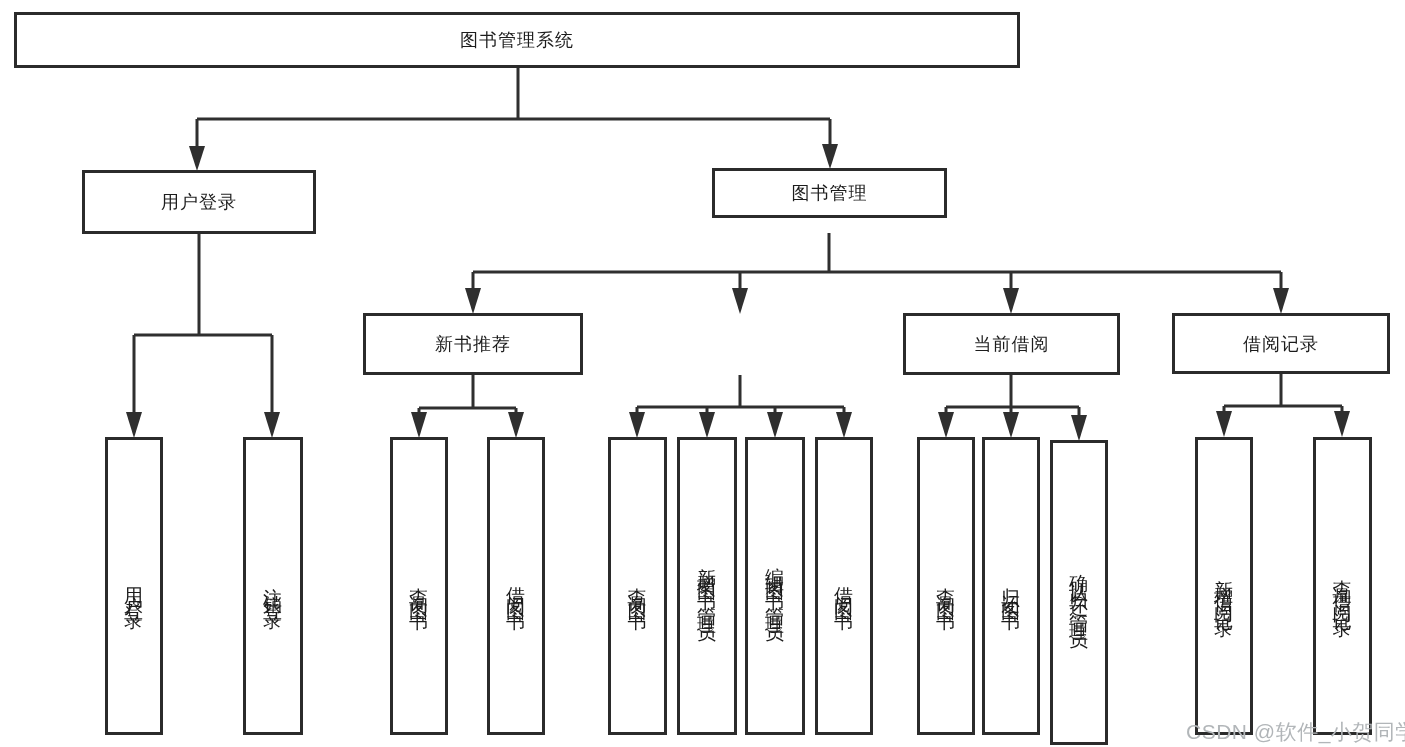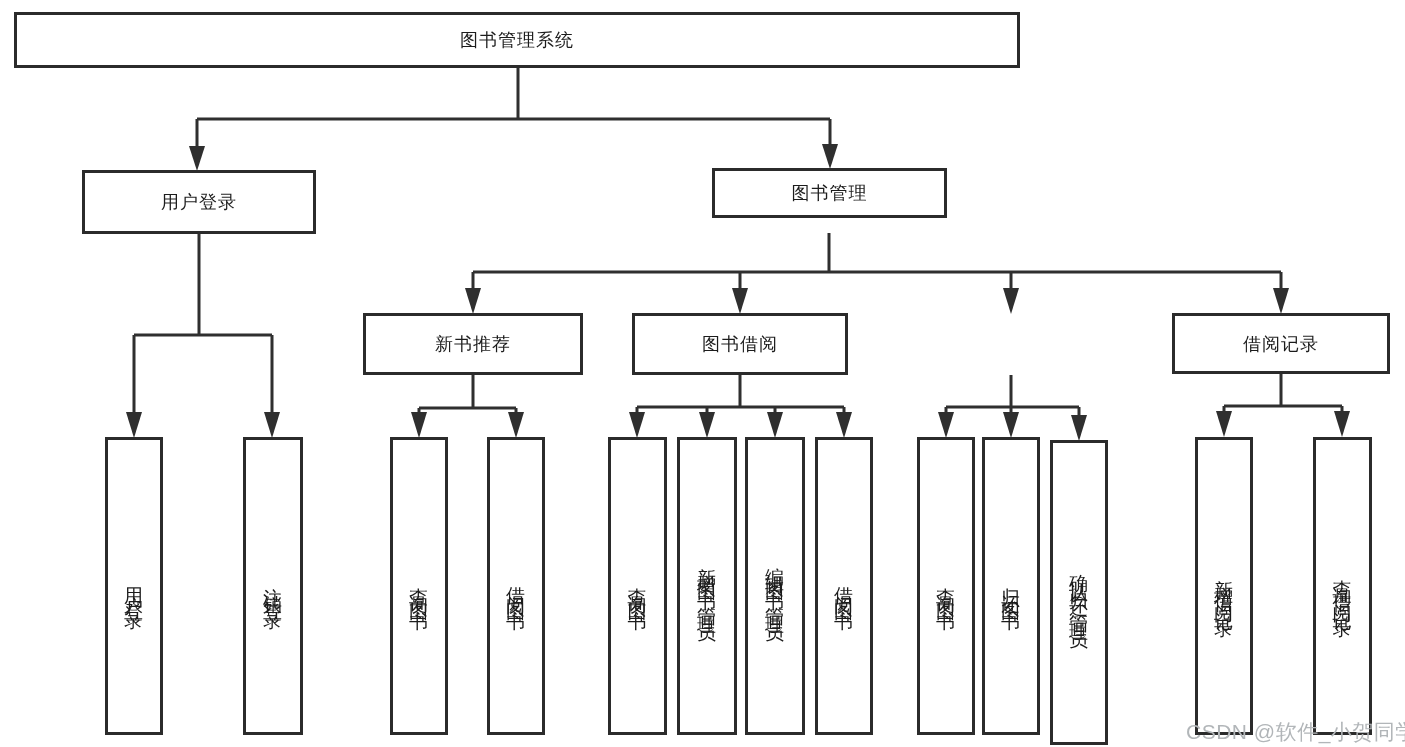--- a/index.html
+++ b/index.html
@@ -125,21 +125,21 @@
       <polygon points="1334,411 1350,411 1342,437"></polygon>
     </g>
   </svg>
 
   <div class="node hlabel" style="left:14px; top:12px; width:1006px; height:56px">图书管理系统</div>
 
   <div class="node hlabel" style="left:82px; top:170px; width:234px; height:64px">用户登录</div>
   <div class="node hlabel" style="left:712px; top:168px; width:235px; height:50px">图书管理</div>
 
   <div class="node hlabel" style="left:363px; top:313px; width:220px; height:62px">新书推荐</div>
-  <div class="node hlabel" style="left:632px; top:313px; width:216px; height:62px">图书借阅</div>
+  <div class="node hlabel" style="left:903px; top:313px; width:217px; height:62px">当前借阅</div>
   <div class="node hlabel" style="left:1172px; top:313px; width:218px; height:61px">借阅记录</div>
 
   <div class="node leaf" style="left:105px; top:437px; width:58px; height:298px">用户登录</div>
   <div class="node leaf" style="left:243px; top:437px; width:60px; height:298px">注销登录</div>
 
   <div class="node leaf" style="left:390px; top:437px; width:58px; height:298px">查询图书</div>
   <div class="node leaf" style="left:487px; top:437px; width:58px; height:298px">借阅图书</div>
 
   <div class="node leaf" style="left:608px; top:437px; width:59px; height:298px">查询图书</div>
   <div class="node leaf" style="left:677px; top:437px; width:60px; height:298px">新增图书（管理员）</div>

